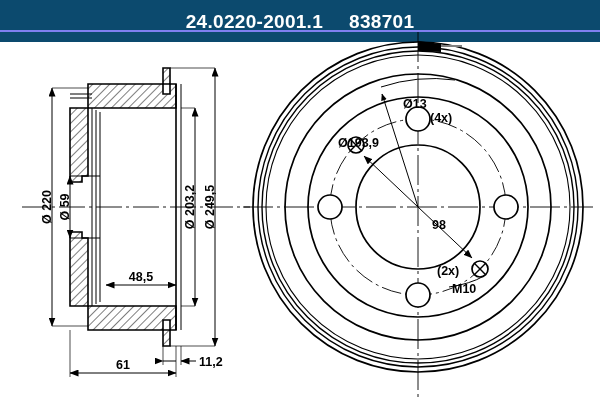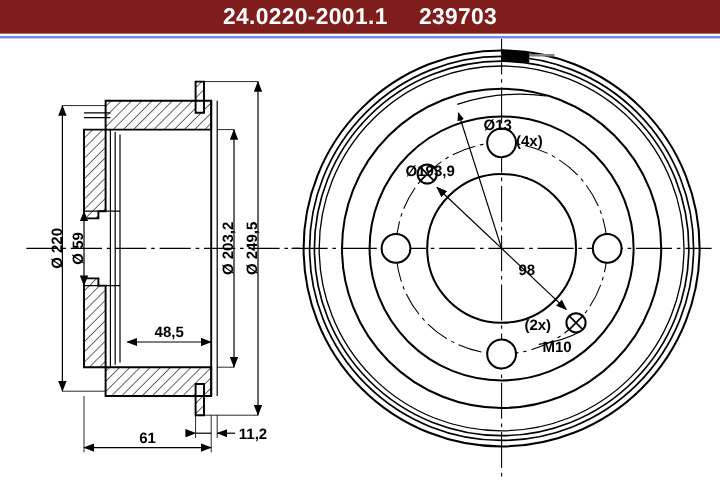--- a/index.html
+++ b/index.html
@@ -1,43 +1,43 @@
 <!DOCTYPE html>
 <html><head>
 <meta charset="utf-8">
 <style>
   html,body{margin:0;padding:0;background:#ffffff;}
   body{width:600px;height:400px;overflow:hidden;
        font-family:"Liberation Sans", sans-serif;}
   #page{position:relative;width:600px;height:400px;background:#ffffff;}
 
   
-  #titlebar{position:absolute;left:0;top:0;width:600px;height:28px;
-            background:#7f1d1d;display:flex;align-items:center;
+  #titlebar{position:absolute;left:0;top:0;width:600px;height:42px;
+            background:#0c4a6e;display:flex;align-items:center;
             justify-content:center;gap:26px;}
   #titlebar .tb-text{color:#ffffff;font-size:19px;font-weight:bold;
             letter-spacing:.3px;line-height:1;font-family:"Liberation Sans", sans-serif;}
   #tb-underline{position:absolute;left:0;top:30px;width:600px;height:2px;
             background:#8080f0;}
 
   
   #canvas{position:absolute;left:0;top:32px;width:600px;height:368px;}
   svg{display:block;}
 
   .lbl{font-family:"Liberation Sans", sans-serif;font-weight:bold;
        font-size:12.5px;fill:#000000;}
 </style>
 </head>
 <body>
 
 <div id="page">
 
   <div id="titlebar">
     <span class="tb-text">24.0220-2001.1</span>
-    <span class="tb-text">239703</span>
+    <span class="tb-text">838701</span>
   </div>
   <div id="tb-underline"></div>
 
   <div id="canvas">
   <svg width="600" height="368" viewBox="0 0 600 368" xmlns="http://www.w3.org/2000/svg">
     <defs>
       <pattern id="hatch" width="6" height="6" patternTransform="rotate(45)" patternUnits="userSpaceOnUse">
         <line x1="0" y1="0" x2="0" y2="6" stroke="#000" stroke-width="1"></line>
       </pattern>
       <marker id="arrIn" markerWidth="9" markerHeight="7" refX="8.5" refY="3.5" orient="auto" markerUnits="userSpaceOnUse">

